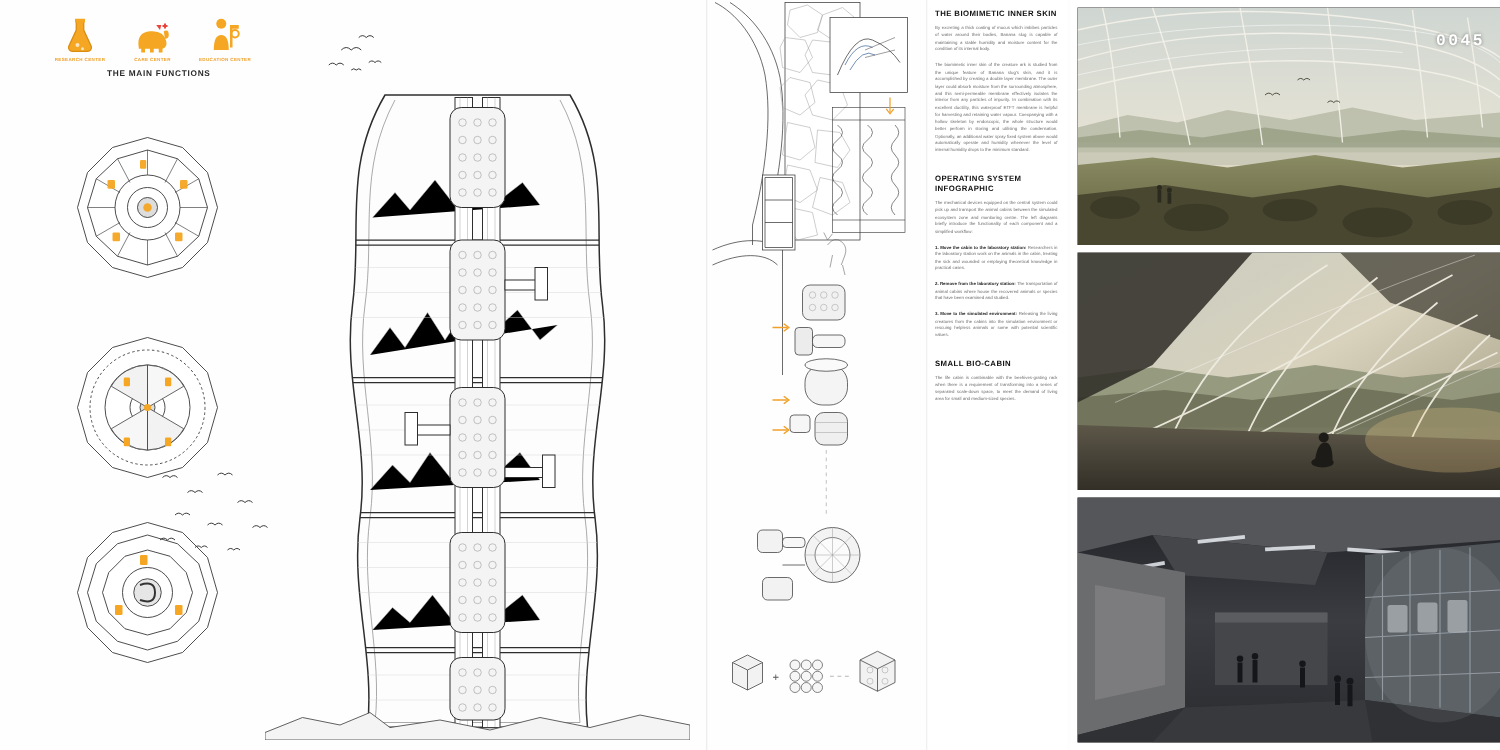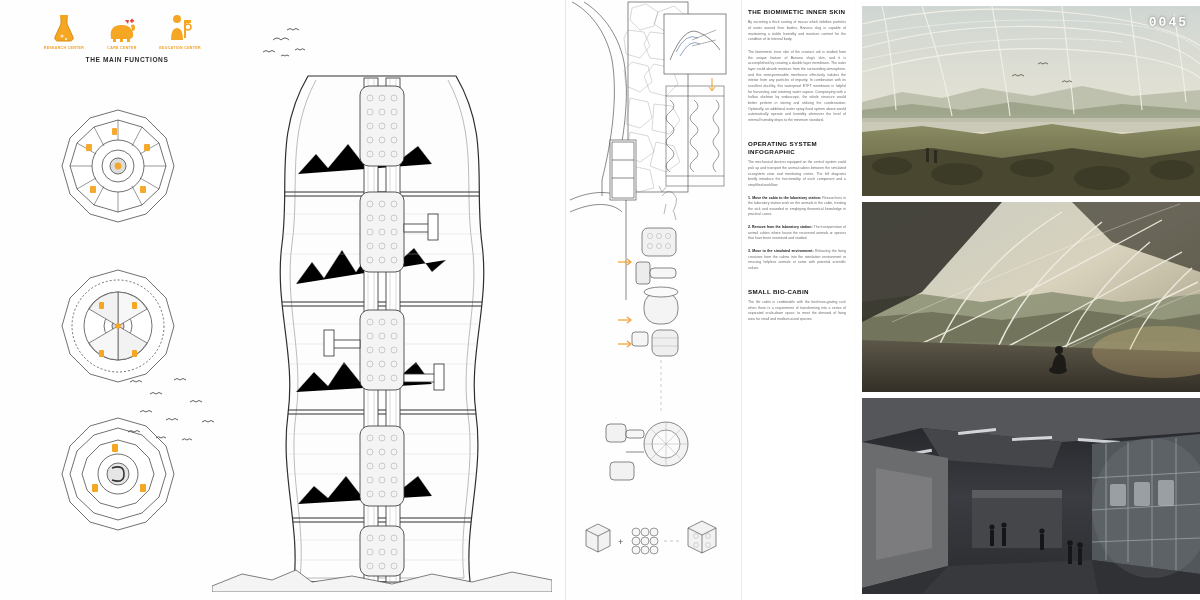--- a/index.html
+++ b/index.html
@@ -89,21 +89,21 @@
   .render {
     position: absolute; left: 6px; width: 338px; overflow: hidden;
     border: 0; background: #222;
   }
   .r1 { top: 6px; height: 190px; }
   .r2 { top: 202px; height: 190px; }
   .r3 { top: 398px; height: 196px; }
   .render svg { display: block; width: 100%; height: 100%; }
 
   .sheet-num {
-    position: absolute; right: 12px; top: 15px;
+    position: absolute; right: 12px; top: 25px;
     font-size: 13px; color: #ffffff; letter-spacing: 2px;
     font-family: "Liberation Mono", monospace;
     z-index: 5; font-weight: bold; text-shadow: 0 0 3px rgba(0,0,0,.45);
   }
 </style>
 </head>
 <body>
 
 <div id="board">
 

